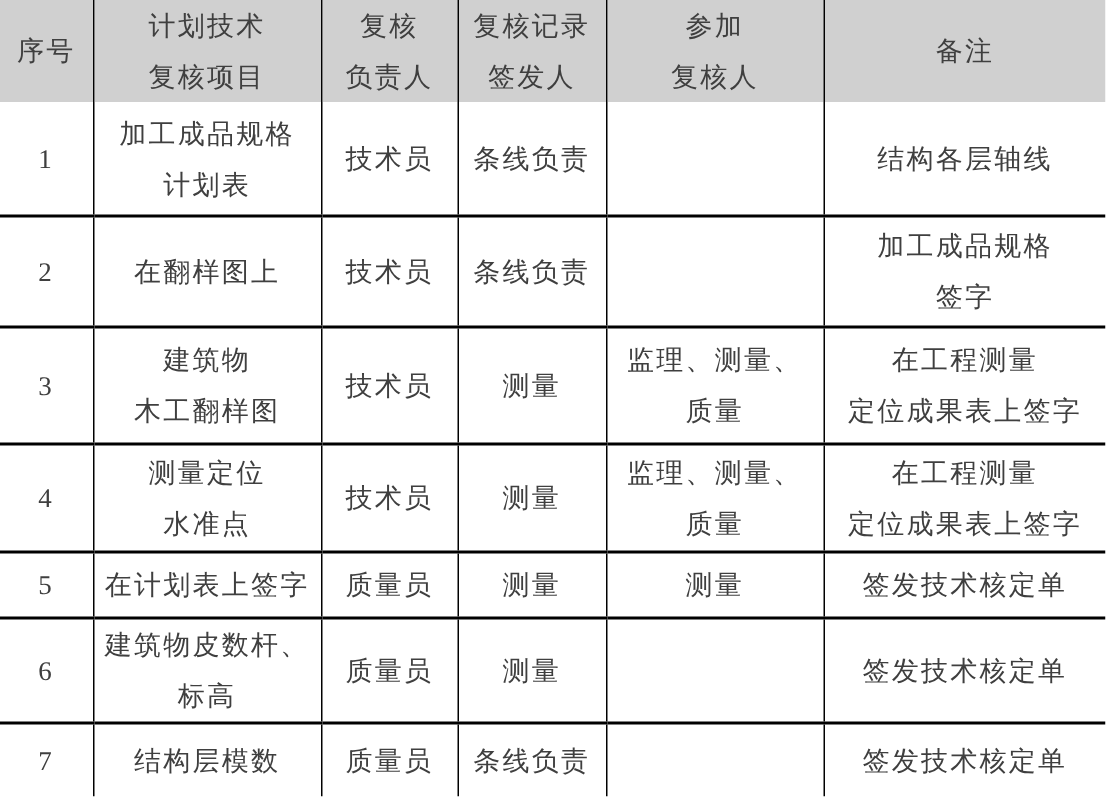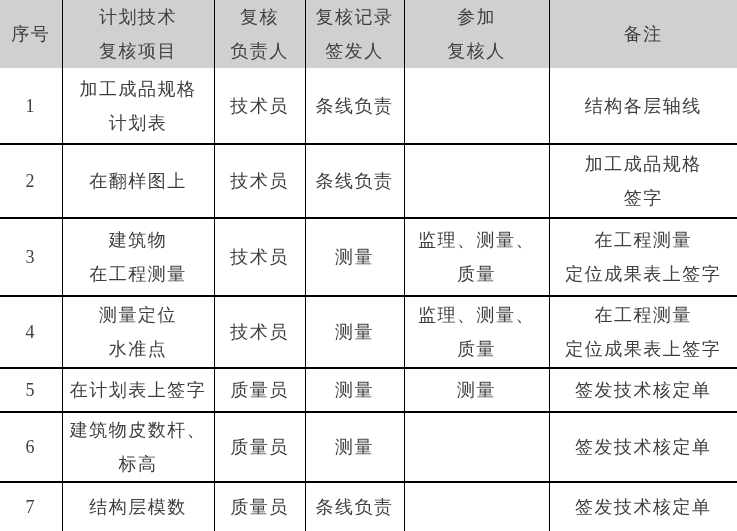--- a/index.html
+++ b/index.html
@@ -85,21 +85,21 @@
       <td>在翻样图上</td>
       <td>技术员</td>
       <td>条线负责</td>
       <td></td>
       <td>加工成品规格
 签字</td>
     </tr>
     <tr style="height:78px">
       <td>3</td>
       <td>建筑物
-在工程测量</td>
+木工翻样图</td>
       <td>技术员</td>
       <td>测量</td>
       <td>监理、测量、
 质量</td>
       <td>在工程测量
 定位成果表上签字</td>
     </tr>
     <tr style="height:72px">
       <td>4</td>
       <td>测量定位

